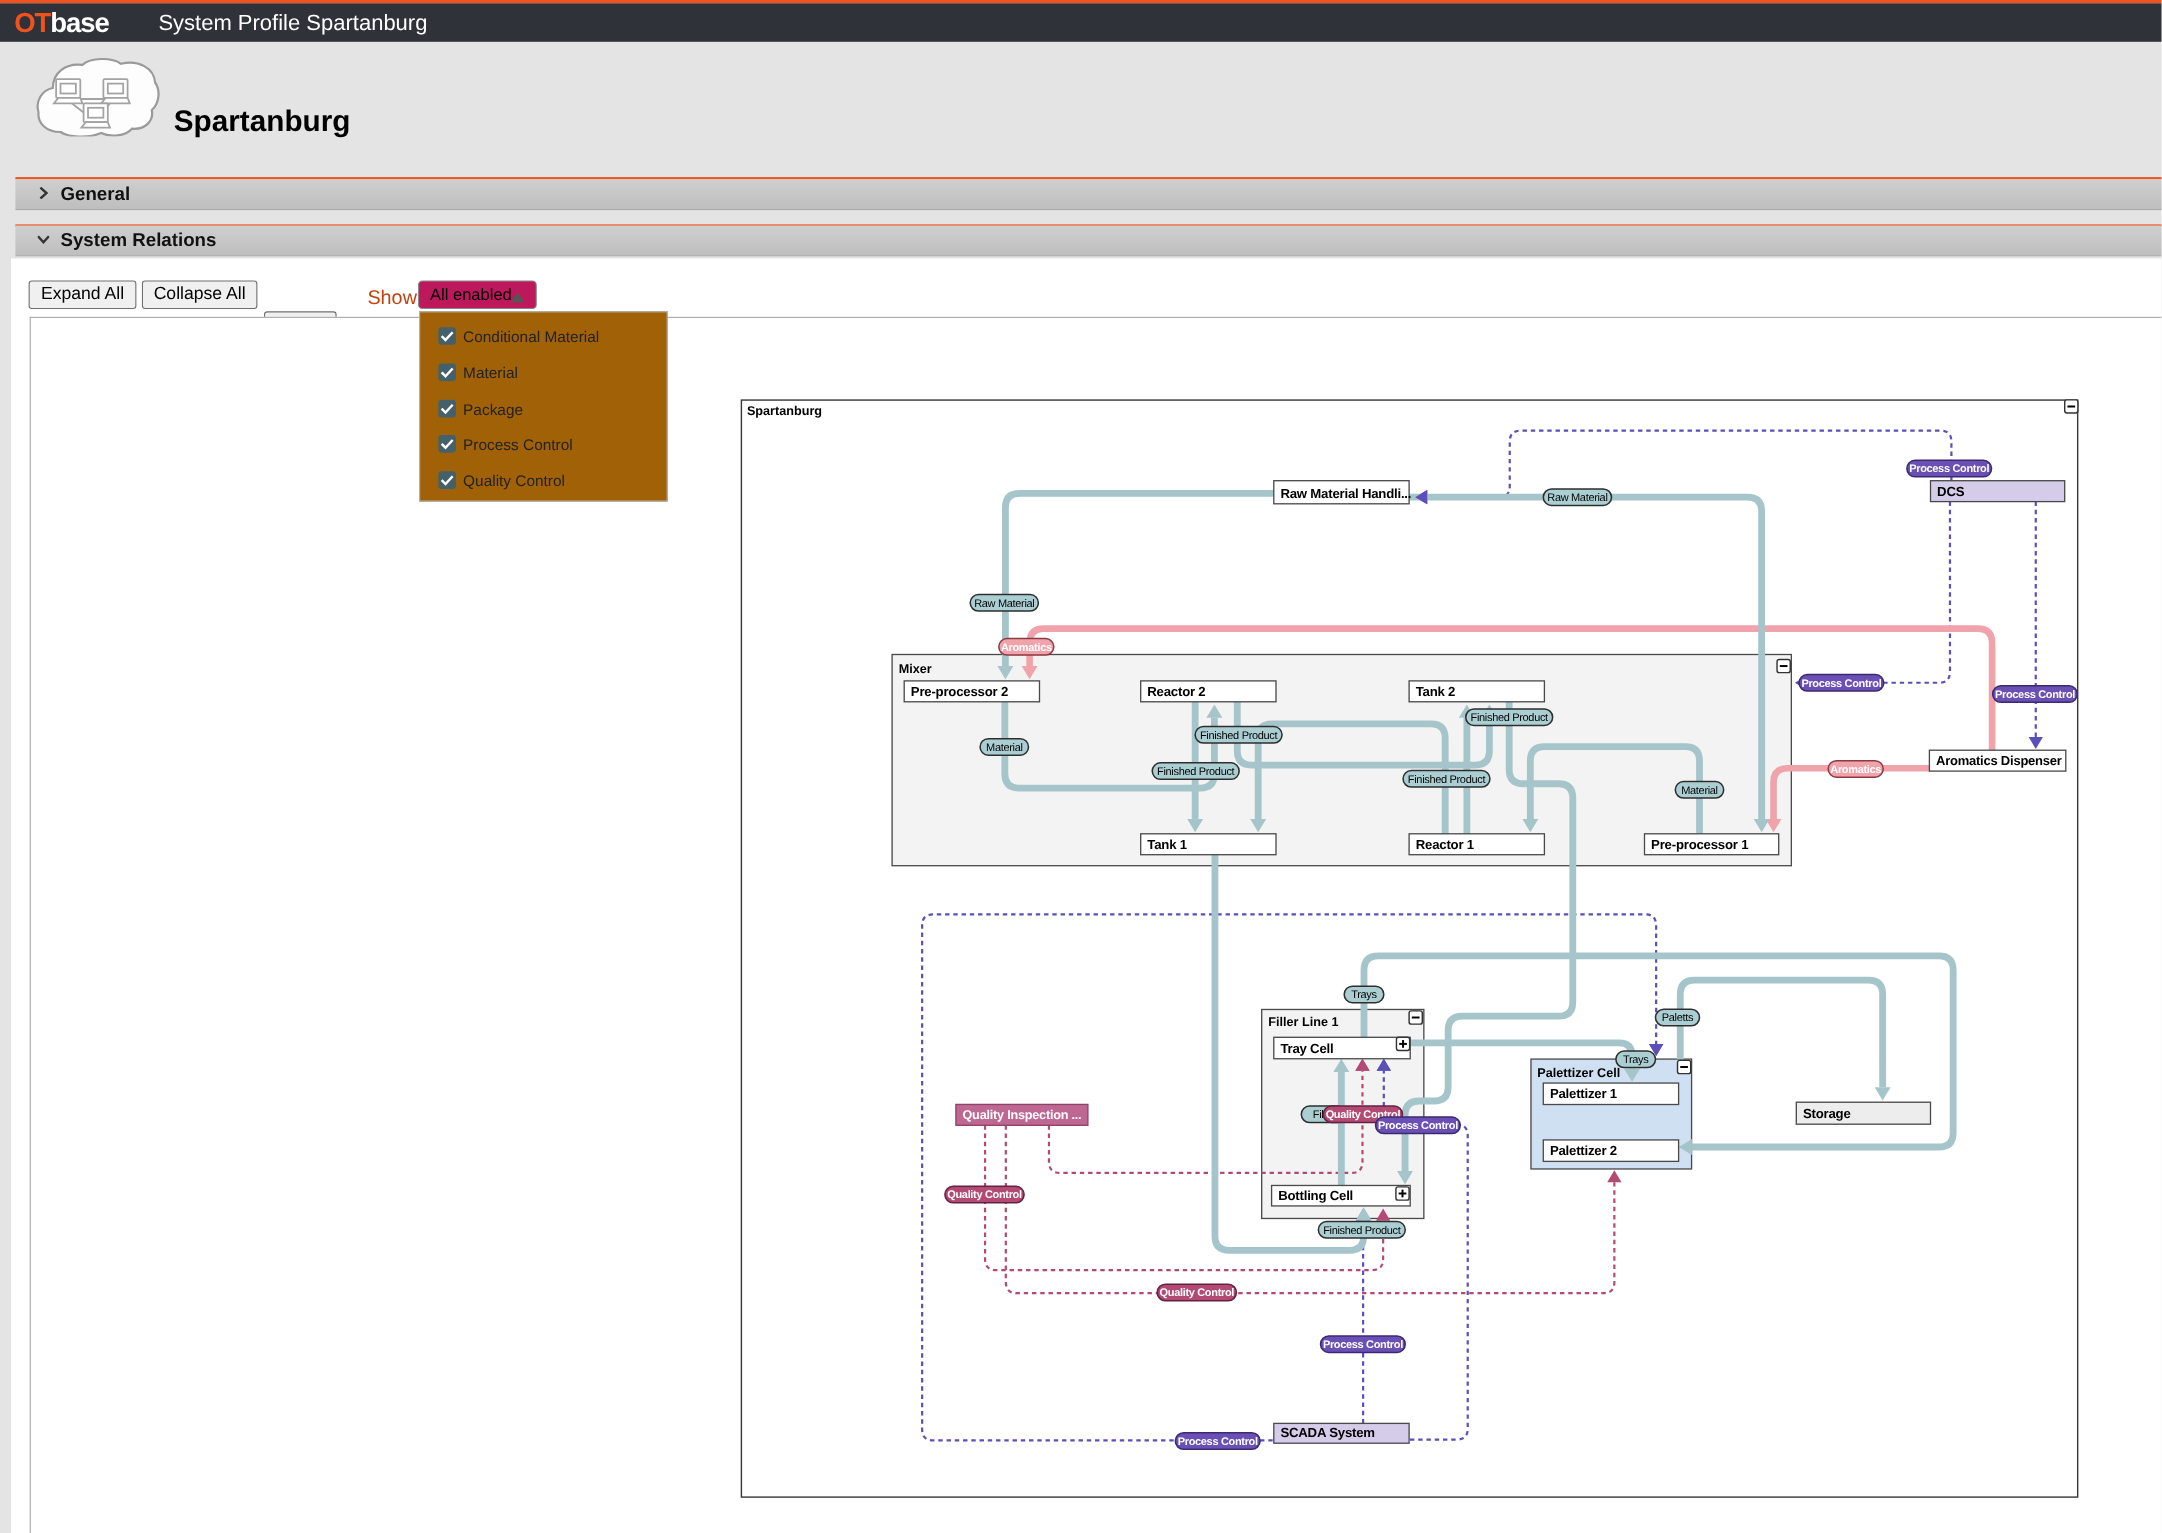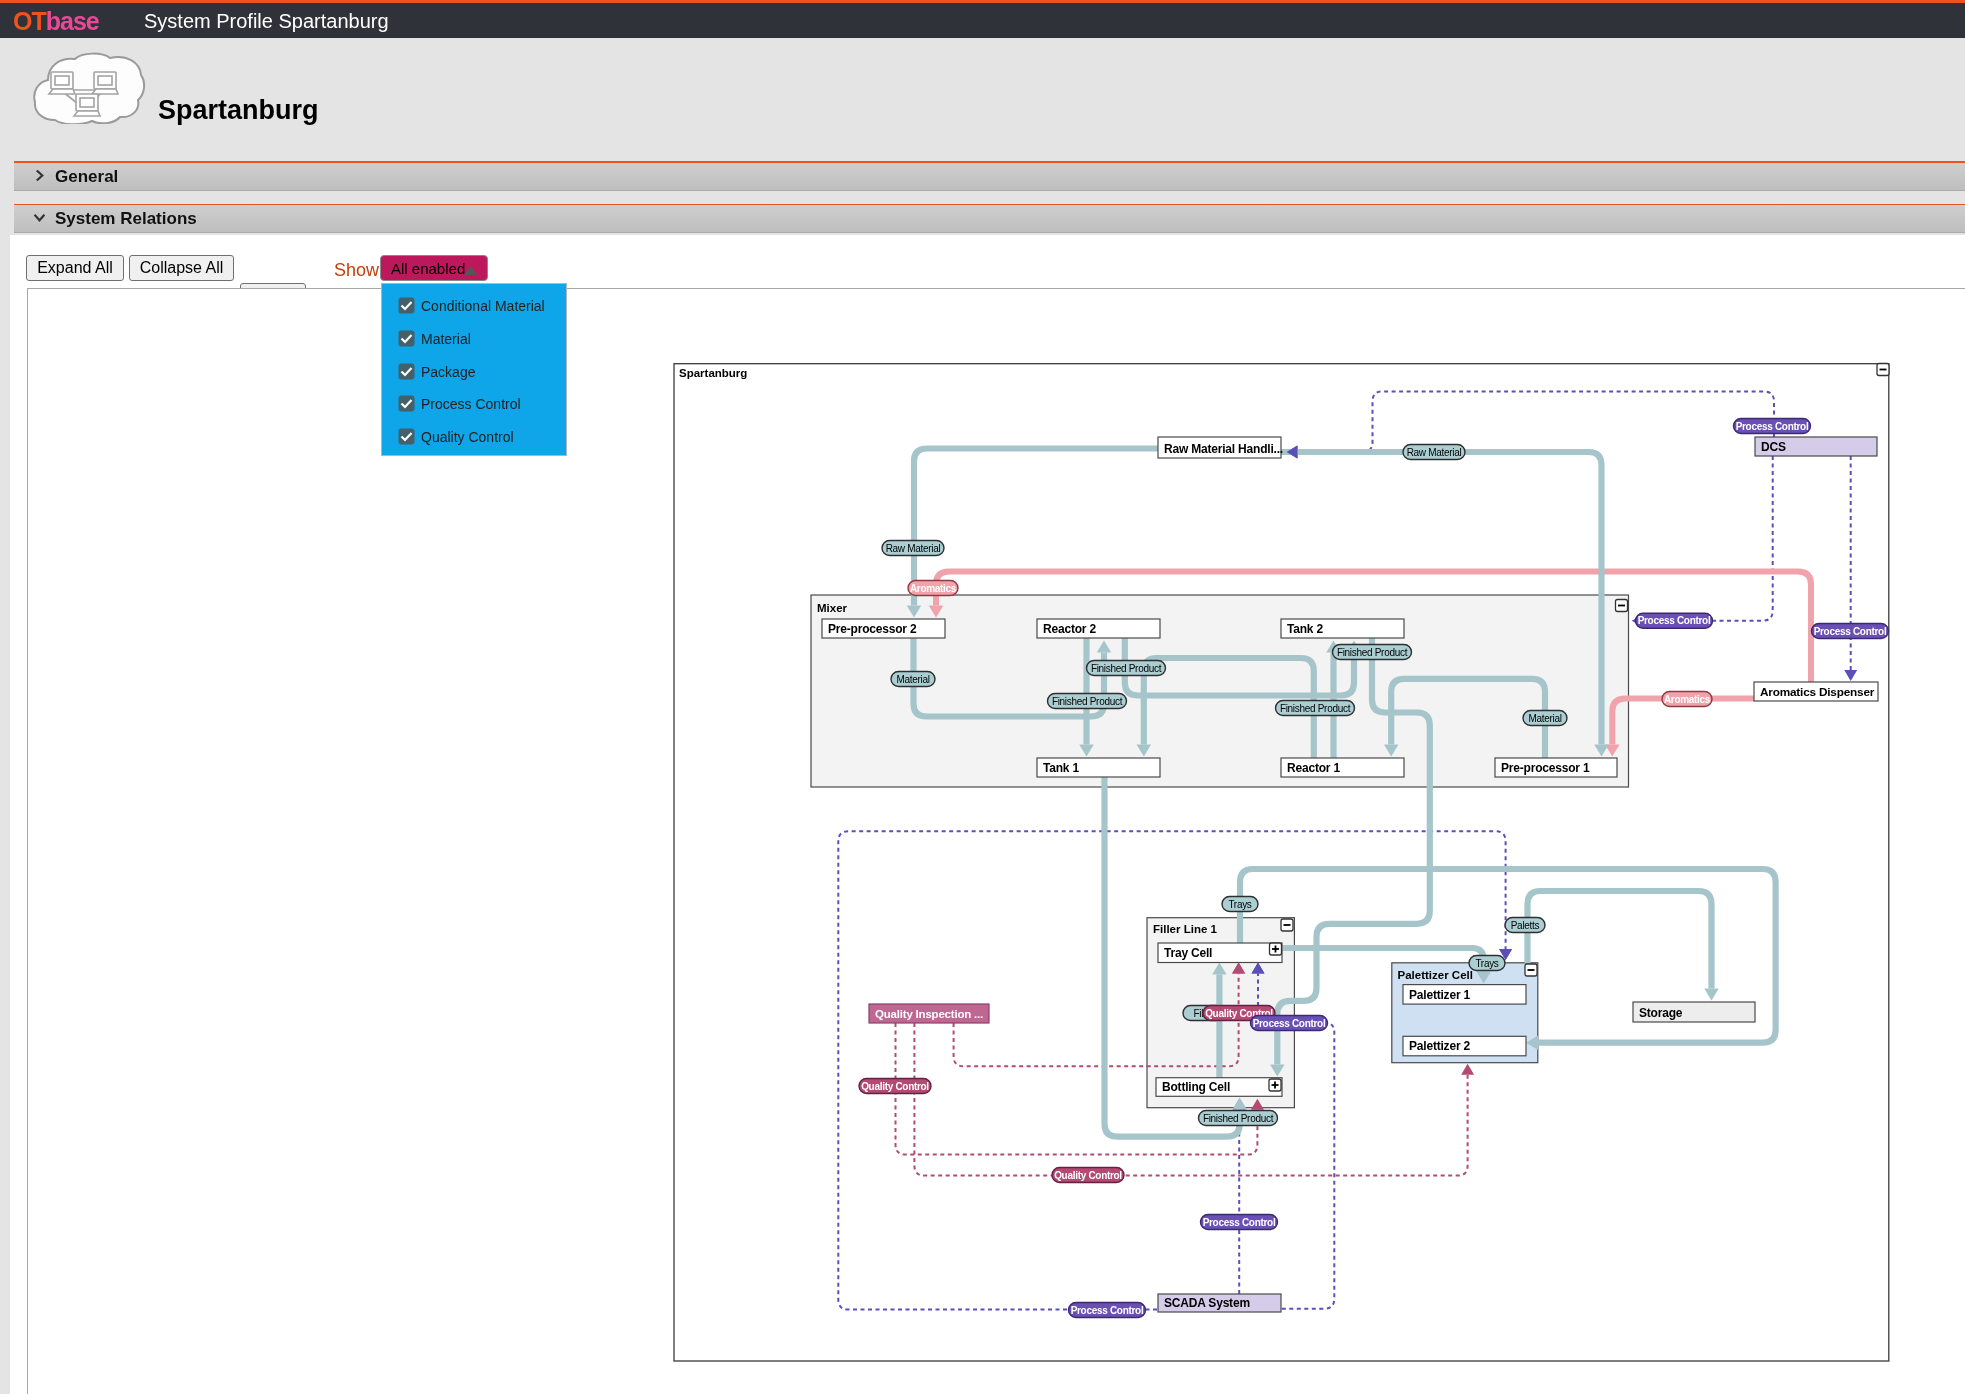--- a/index.html
+++ b/index.html
@@ -5,21 +5,21 @@
 body { width:1965px; height:1394px; font-family:"Liberation Sans",sans-serif; background:#e4e4e4; position:relative; overflow:hidden; }
 .abs { position:absolute; }
 .bar { position:absolute; left:14px; right:0; height:28px; background:linear-gradient(#cfcfcf,#bebebe); border-bottom:1px solid #aaa; }
 .bartext { position:absolute; left:41px; top:4px; font-size:17px; font-weight:bold; color:#111; }
 .chev { position:absolute; left:20px; top:7px; width:11px; height:11px; }
 .pbtn { position:absolute; top:255px; height:26px; background:#f0f0f0; border:1px solid #707070; border-radius:3px; font-size:16px; color:#000; text-align:center; line-height:24px; }
 </style></head>
 <body>
 <div class="abs" style="left:0;top:0;width:1965px;height:3px;background:#f0521d;"></div>
 <div class="abs" style="left:0;top:3px;width:1965px;height:35px;background:#303239;">
-  <span style="position:absolute;left:13px;top:4px;font-size:25px;font-weight:bold;color:#f0521d;letter-spacing:-1px;">OT<span style="color:#ec4899;">base</span></span>
+  <span style="position:absolute;left:13px;top:4px;font-size:25px;font-weight:bold;color:#f0521d;letter-spacing:-1px;">OT<span style="color:#ffffff;">base</span></span>
   <span style="position:absolute;left:144px;top:7px;font-size:20px;color:#fff;">System Profile Spartanburg</span>
 </div>
 
 <svg class="abs" style="left:30px;top:52px;" width="116" height="72" viewBox="0 0 116 72">
   <path d="M25,68 C12,68 4,60 5,50 C2,40 8,30 18,28 C18,14 30,5 45,7 C52,0 72,0 80,6 C96,2 110,10 111,23 C116,30 115,42 108,48 C110,58 102,66 90,65 C84,72 70,73 62,69 C50,74 32,73 25,68 Z" fill="#fdfdfd" stroke="#9a9a9a" stroke-width="2"></path>
   <g stroke="#a3a3a3" stroke-width="1.6" fill="#fff">
     <path d="M30,38 L78,38"></path>
     <path d="M33,40 L52,55 M72,40 L58,55"></path>
     <rect x="21" y="20" width="22" height="17" rx="1"></rect>
     <rect x="25" y="24" width="14" height="9"></rect>
@@ -307,21 +307,21 @@
 <g>
       <rect x="1733.5" y="418.5" width="77" height="15" rx="7.5" fill="#6a50b4" stroke="#3c2a70" stroke-width="1.4"></rect>
       <text x="1772" y="429.5" text-anchor="middle" font-size="10" font-weight="bold" letter-spacing="-0.3" fill="#fff">Process Control</text>
     </g>
 <g>
       <rect x="1811.5" y="623.5" width="77" height="15" rx="7.5" fill="#6a50b4" stroke="#3c2a70" stroke-width="1.4"></rect>
       <text x="1850" y="634.5" text-anchor="middle" font-size="10" font-weight="bold" letter-spacing="-0.3" fill="#fff">Process Control</text>
     </g>
 </svg>
 
-<div class="abs" style="left:381px;top:283px;width:186px;height:173px;background:#0ea5e9;border:1px solid #b5b5b5;z-index:5;padding-left:32px;">
+<div class="abs" style="left:381px;top:283px;width:226px;height:173px;background:#a16207;border:1px solid #b5b5b5;z-index:5;padding-left:32px;">
 <div style="position:absolute;left:16px;top:13.0px;height:17px;">
       <span class="cb"><svg width="17" height="17" viewBox="0 0 17 17">
           <rect x="0.5" y="0.5" width="16" height="16" rx="3" fill="#44616b"></rect>
           <path d="M3.5,8.5 L7,12 L13.5,5" stroke="#fff" stroke-width="2.2" fill="none"></path>
         </svg></span>
       <span style="position:absolute;left:23px;top:1px;font-size:14px;color:#222;white-space:nowrap;">Conditional Material</span>
     </div>
 <div style="position:absolute;left:16px;top:45.8px;height:17px;">
       <span class="cb"><svg width="17" height="17" viewBox="0 0 17 17">
           <rect x="0.5" y="0.5" width="16" height="16" rx="3" fill="#44616b"></rect>

